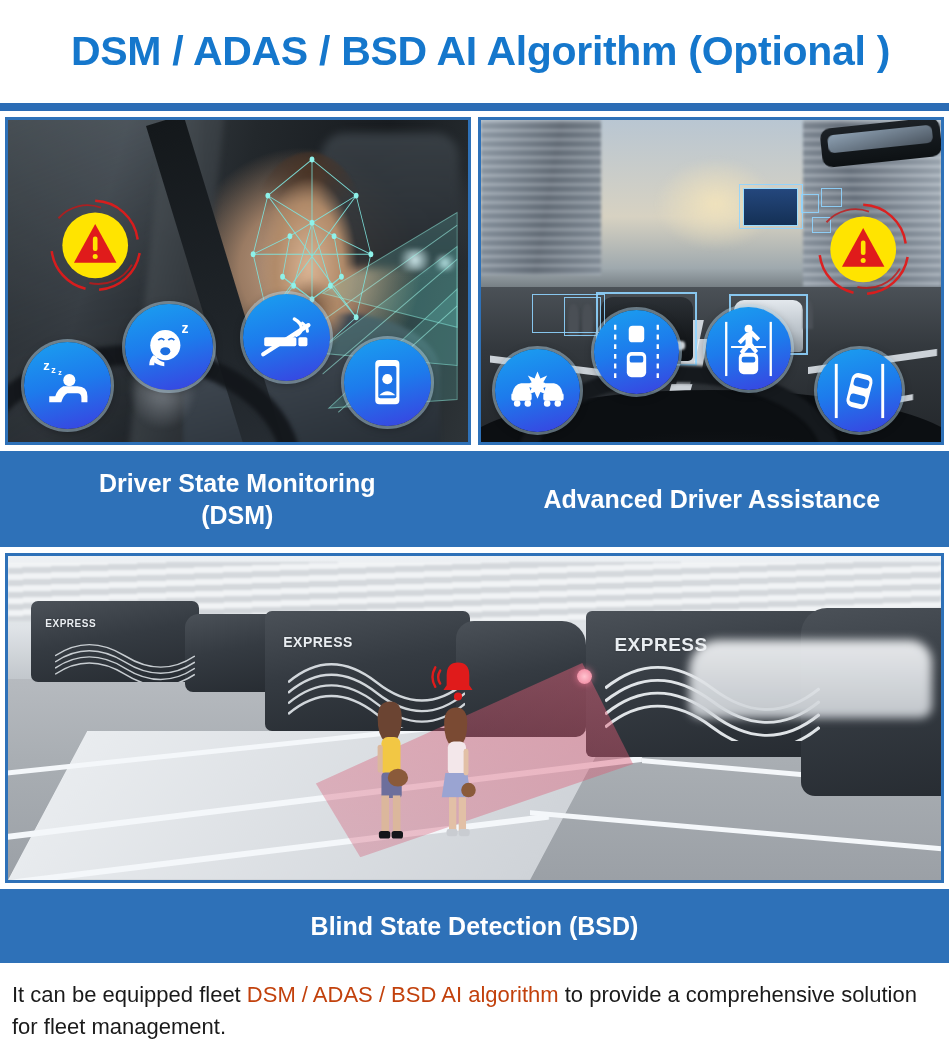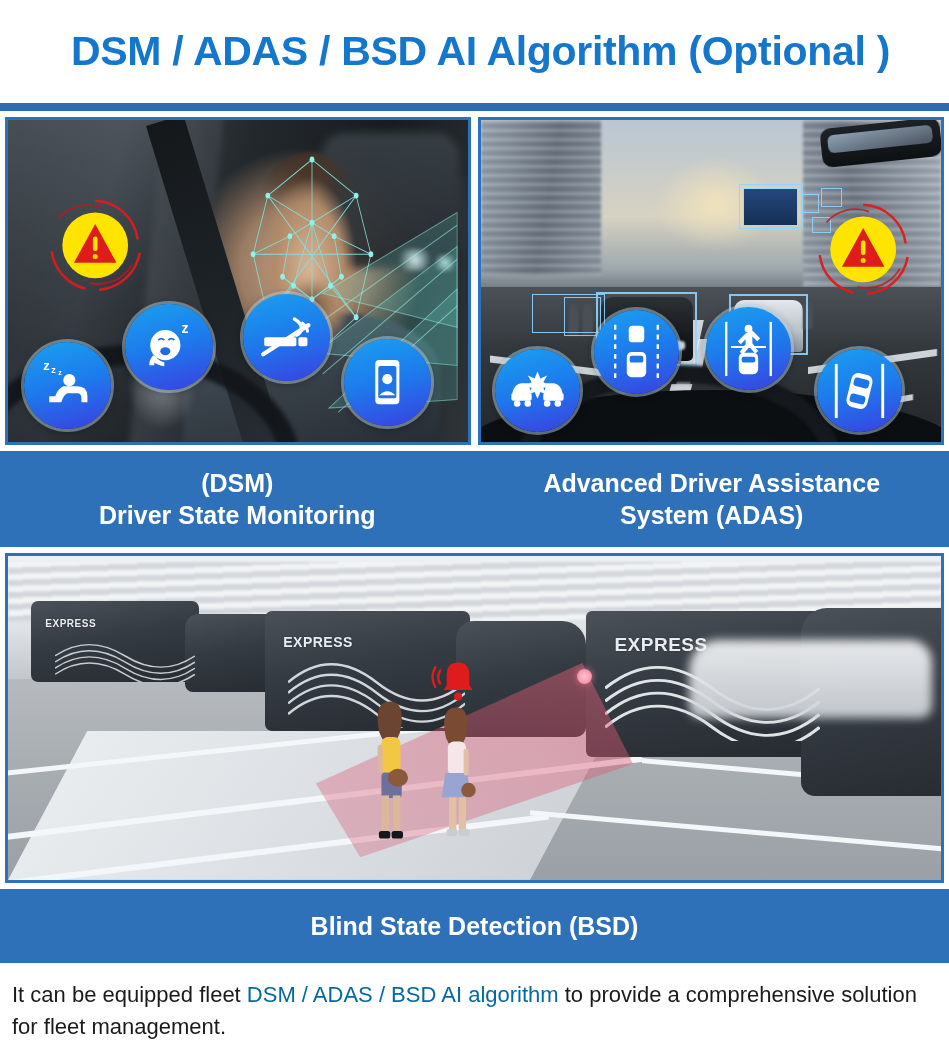--- a/index.html
+++ b/index.html
@@ -292,21 +292,21 @@
     font-size: 25px; font-weight: bold;
   }
 
   
   .footer {
     padding: 16px 12px 0 12px;
     font-size: 22px;
     color: #1a1a1a;
     line-height: 1.45;
   }
-  .footer .hl { color: #0369a1; }
+  .footer .hl { color: #c2410c; }
 </style>
 </head>
 <body>
 
 <div class="page">
 
   <div class="title-bar">
     <div class="title-text">DSM / ADAS / BSD AI Algorithm (Optional )</div>
   </div>
   <div class="top-rule"></div>
@@ -545,28 +545,27 @@
             </g>
           </svg>
         </div>
       </div>
     </div>
   </div>
 
   <div class="caption-row">
     <div class="caption-cell">
       <div>
+        <div>Driver State Monitoring</div>
         <div>(DSM)</div>
-        <div>Driver State Monitoring</div>
       </div>
     </div>
     <div class="caption-cell">
       <div>
         <div>Advanced Driver Assistance</div>
-        <div>System (ADAS)</div>
       </div>
     </div>
   </div>
 
   <div class="bsd-panel">
     <div class="bsd-scene">
       <div class="bsd-sky"></div>
       <div class="bsd-barrier"></div>
       <div class="bsd-roadway"></div>
       <div class="bsd-shoulder"></div>

